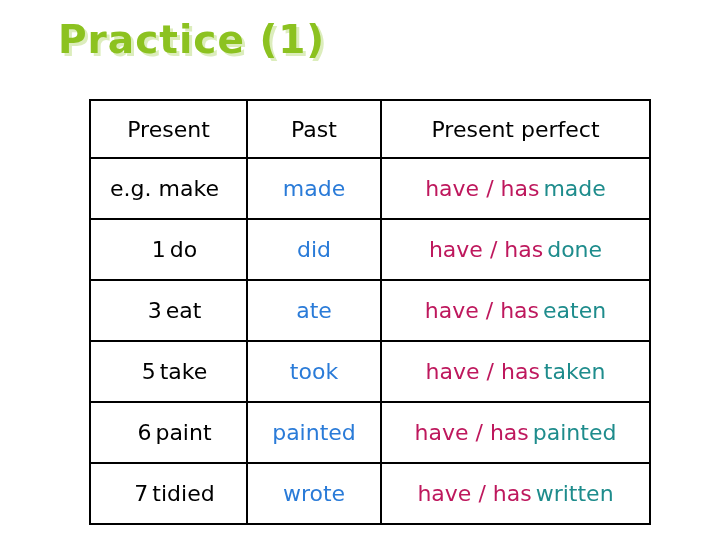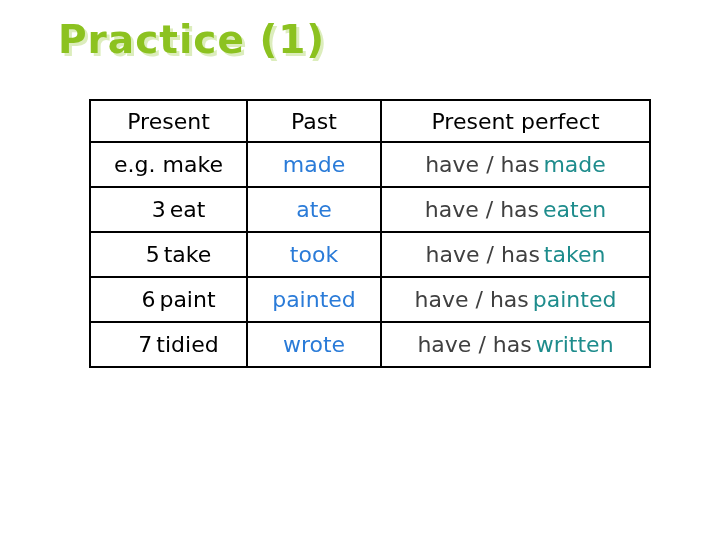--- a/index.html
+++ b/index.html
@@ -37,21 +37,21 @@
     left: 89px;
     top: 99px;
     width: 560px;
     border-collapse: collapse;
     table-layout: fixed;
     background: #ffffff;
   }
   #verb-table td,
   #verb-table th {
     border: 2px solid #000000;
-    padding: 0;
+    padding: 8px;
     background: #ffffff;
     vertical-align: middle;
     text-align: center;
     font-weight: normal;
   }
 
   
   col.c-present { width: 157px; }
   col.c-past    { width: 134px; }
   col.c-perfect { width: 269px; }
@@ -97,21 +97,21 @@
     color: #2A7BD8;
     white-space: nowrap;
   }
 
   
   .perfect-cell {
     font-size: 22px;
     white-space: nowrap;
   }
   .perfect-cell .aux {
-    color: #404040;
+    color: #be185d;
   }
   .perfect-cell .participle {
     color: #1E8C8C;
     margin-left: 4px;
   }
 </style>
 </head>
 <body>
 
 <div id="title">Practice (1)</div>
@@ -129,20 +129,25 @@
       <th>Present perfect</th>
     </tr>
   </thead>
   <tbody id="table-body">
       <tr class="data-row">
         <td class="present-cell example"><span class="verb">e.g. make</span></td>
         <td class="past-cell">made</td>
         <td class="perfect-cell"><span class="aux">have / has</span><span class="participle">made</span></td>
       </tr>
       <tr class="data-row">
+        <td class="present-cell"><span class="num">1</span><span class="verb">do</span></td>
+        <td class="past-cell">did</td>
+        <td class="perfect-cell"><span class="aux">have / has</span><span class="participle">done</span></td>
+      </tr>
+      <tr class="data-row">
         <td class="present-cell"><span class="num">3</span><span class="verb">eat</span></td>
         <td class="past-cell">ate</td>
         <td class="perfect-cell"><span class="aux">have / has</span><span class="participle">eaten</span></td>
       </tr>
       <tr class="data-row">
         <td class="present-cell"><span class="num">5</span><span class="verb">take</span></td>
         <td class="past-cell">took</td>
         <td class="perfect-cell"><span class="aux">have / has</span><span class="participle">taken</span></td>
       </tr>
       <tr class="data-row">

